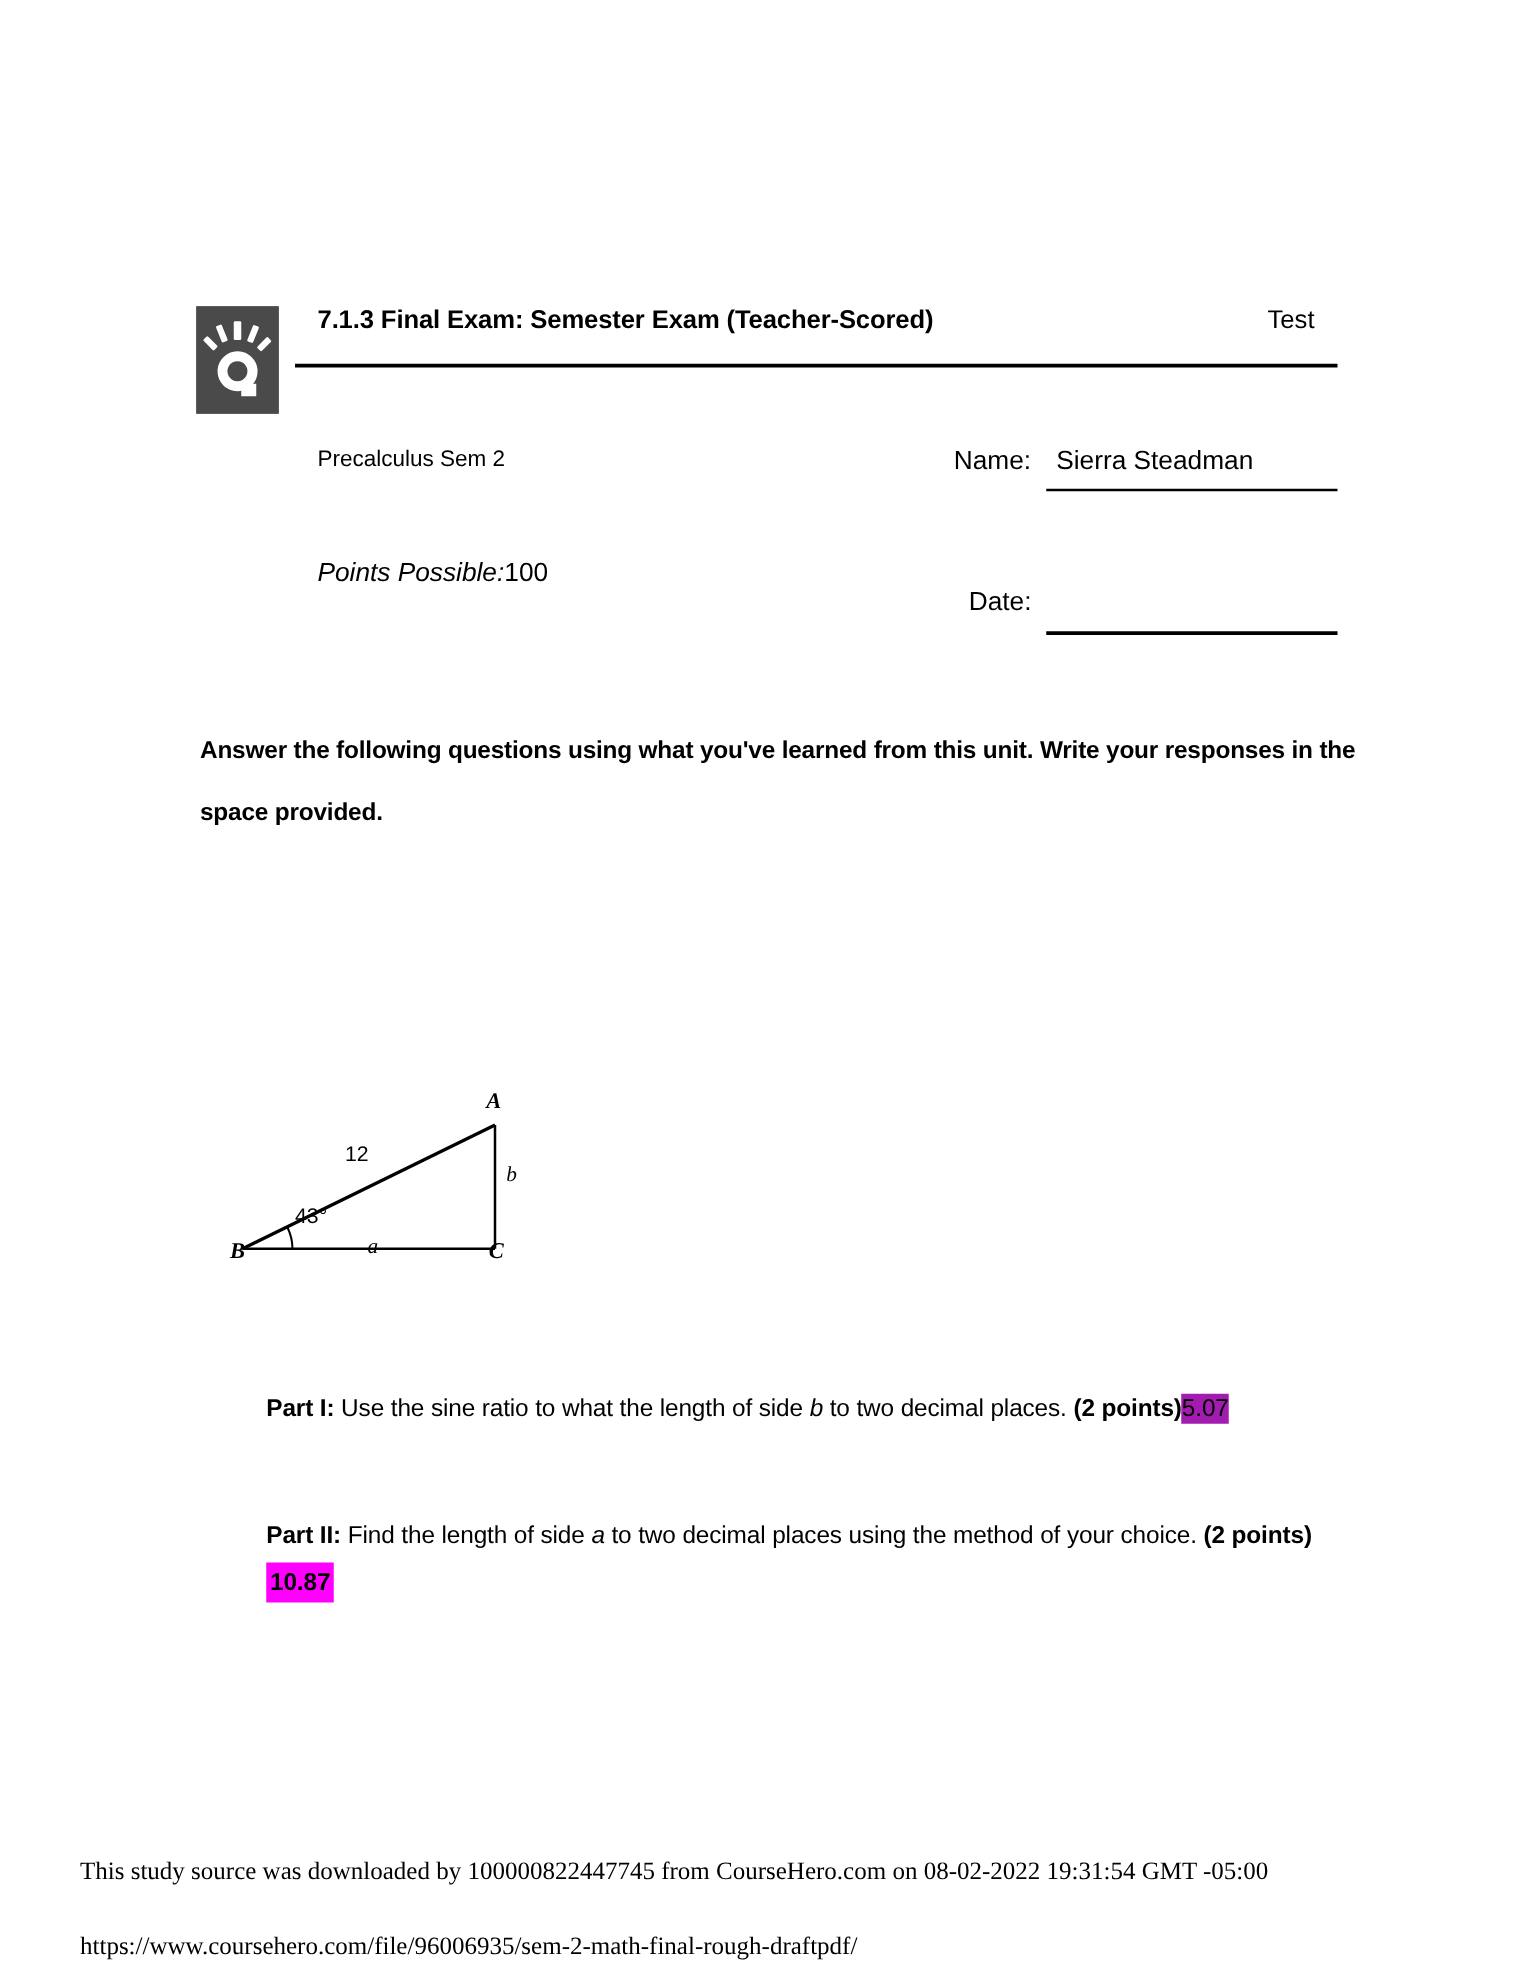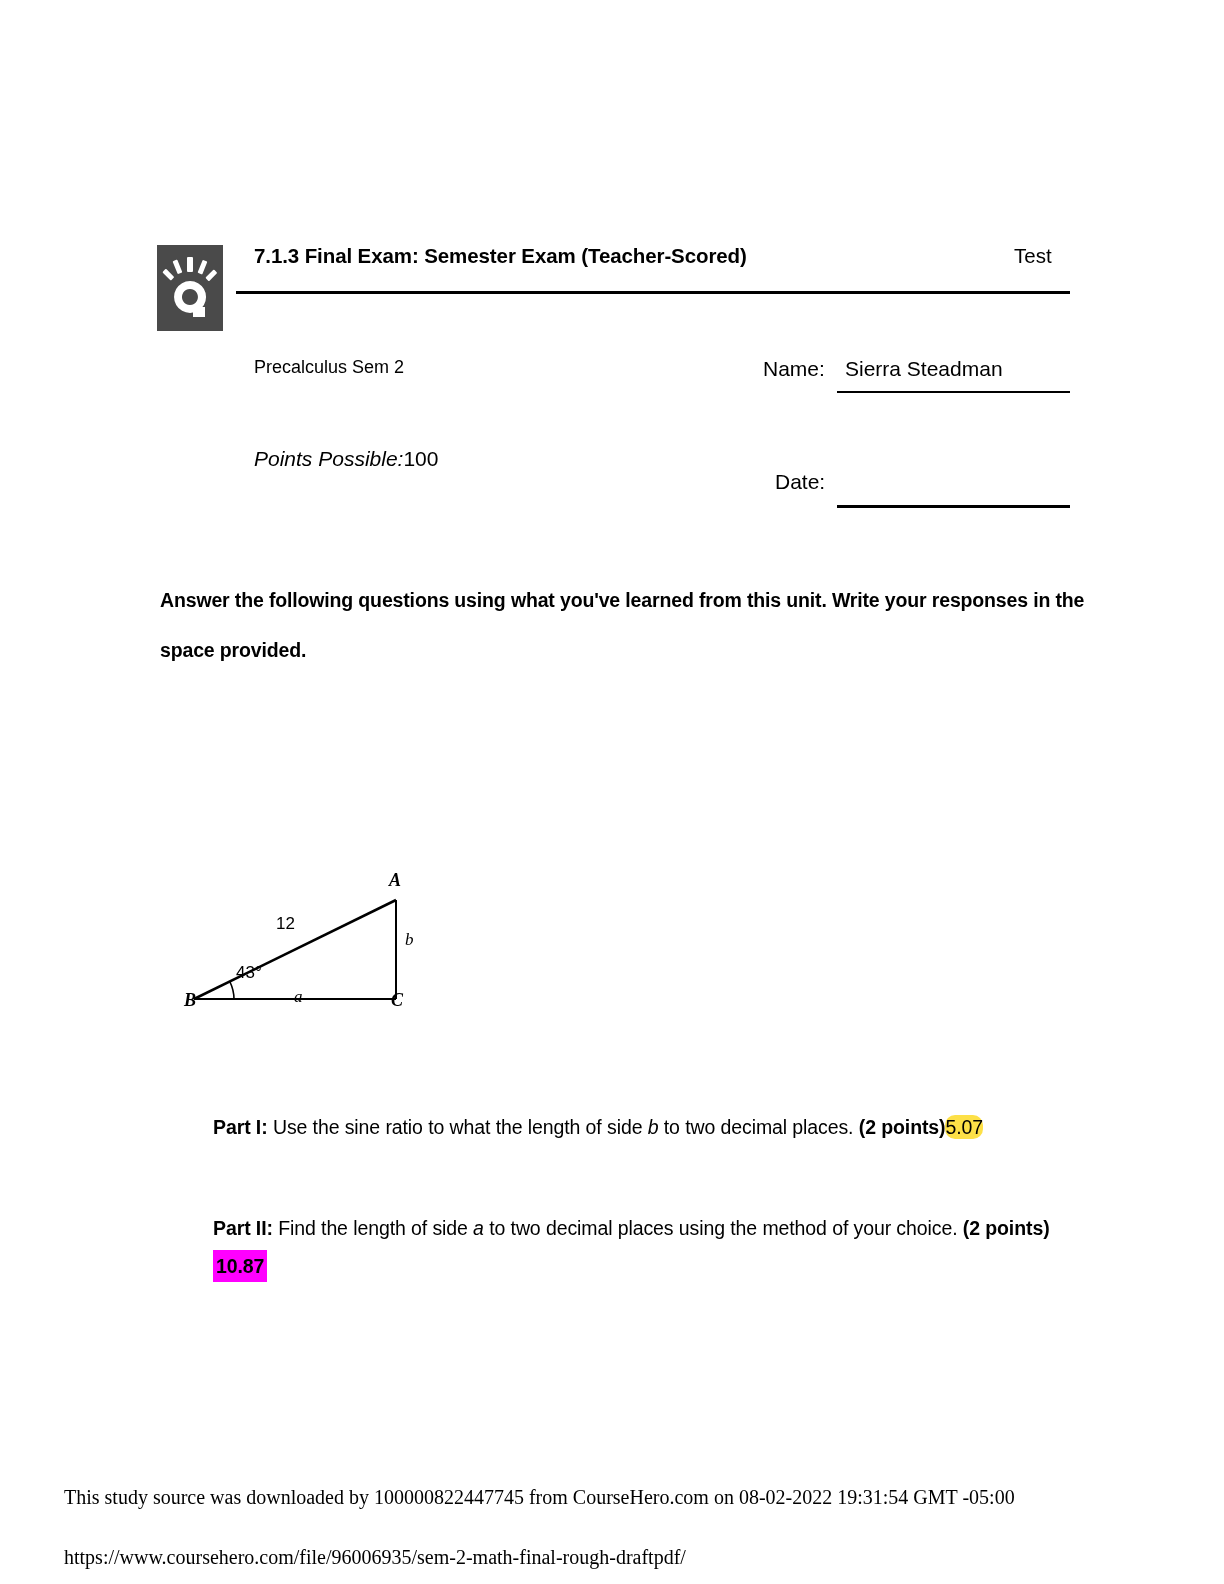--- a/index.html
+++ b/index.html
@@ -182,23 +182,22 @@
     width: 860px;
     font-size: 19.5px;
     line-height: 38px;
     letter-spacing: -0.1px;
   }
   .part-1 { top: 1108px; }
   .part-2 { top: 1209px; }
   .part .strong { font-weight: bold; }
   .part .var { font-style: italic; }
   .hl {
-    background: #fde047;
+    background: #a21caf;
     padding: 1px 0;
-    border-radius: 10px;
   }
   .hl-bold {
     background: #ff00ff;
     font-weight: bold;
     padding: 5px 3px;
   }
 
   
   .footer-line {
     position: absolute;

